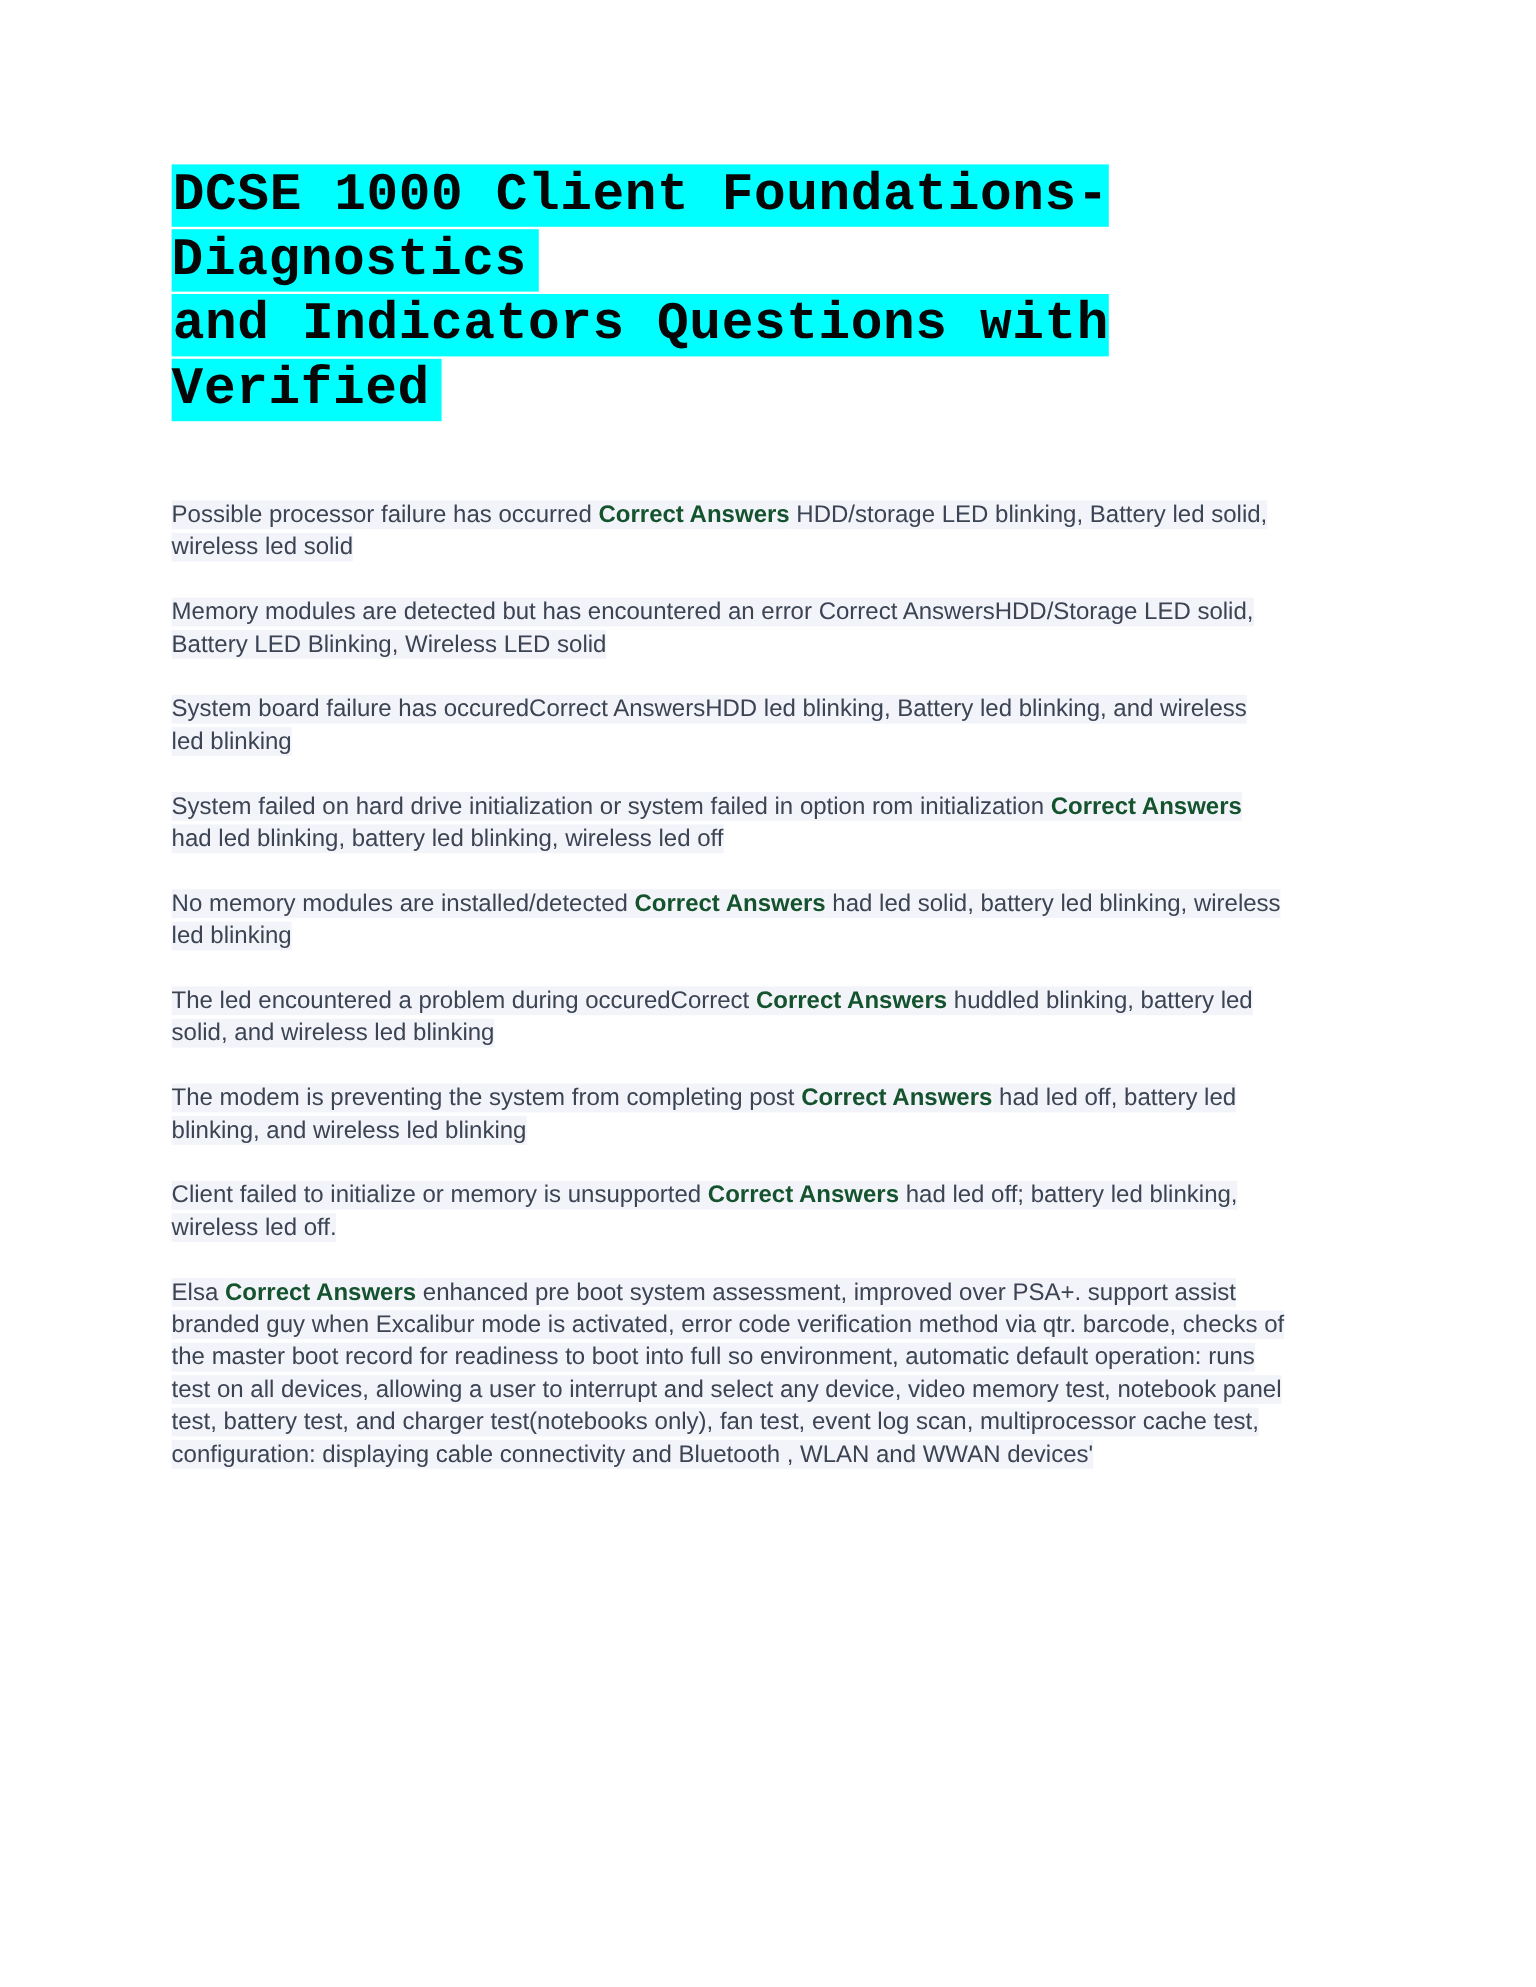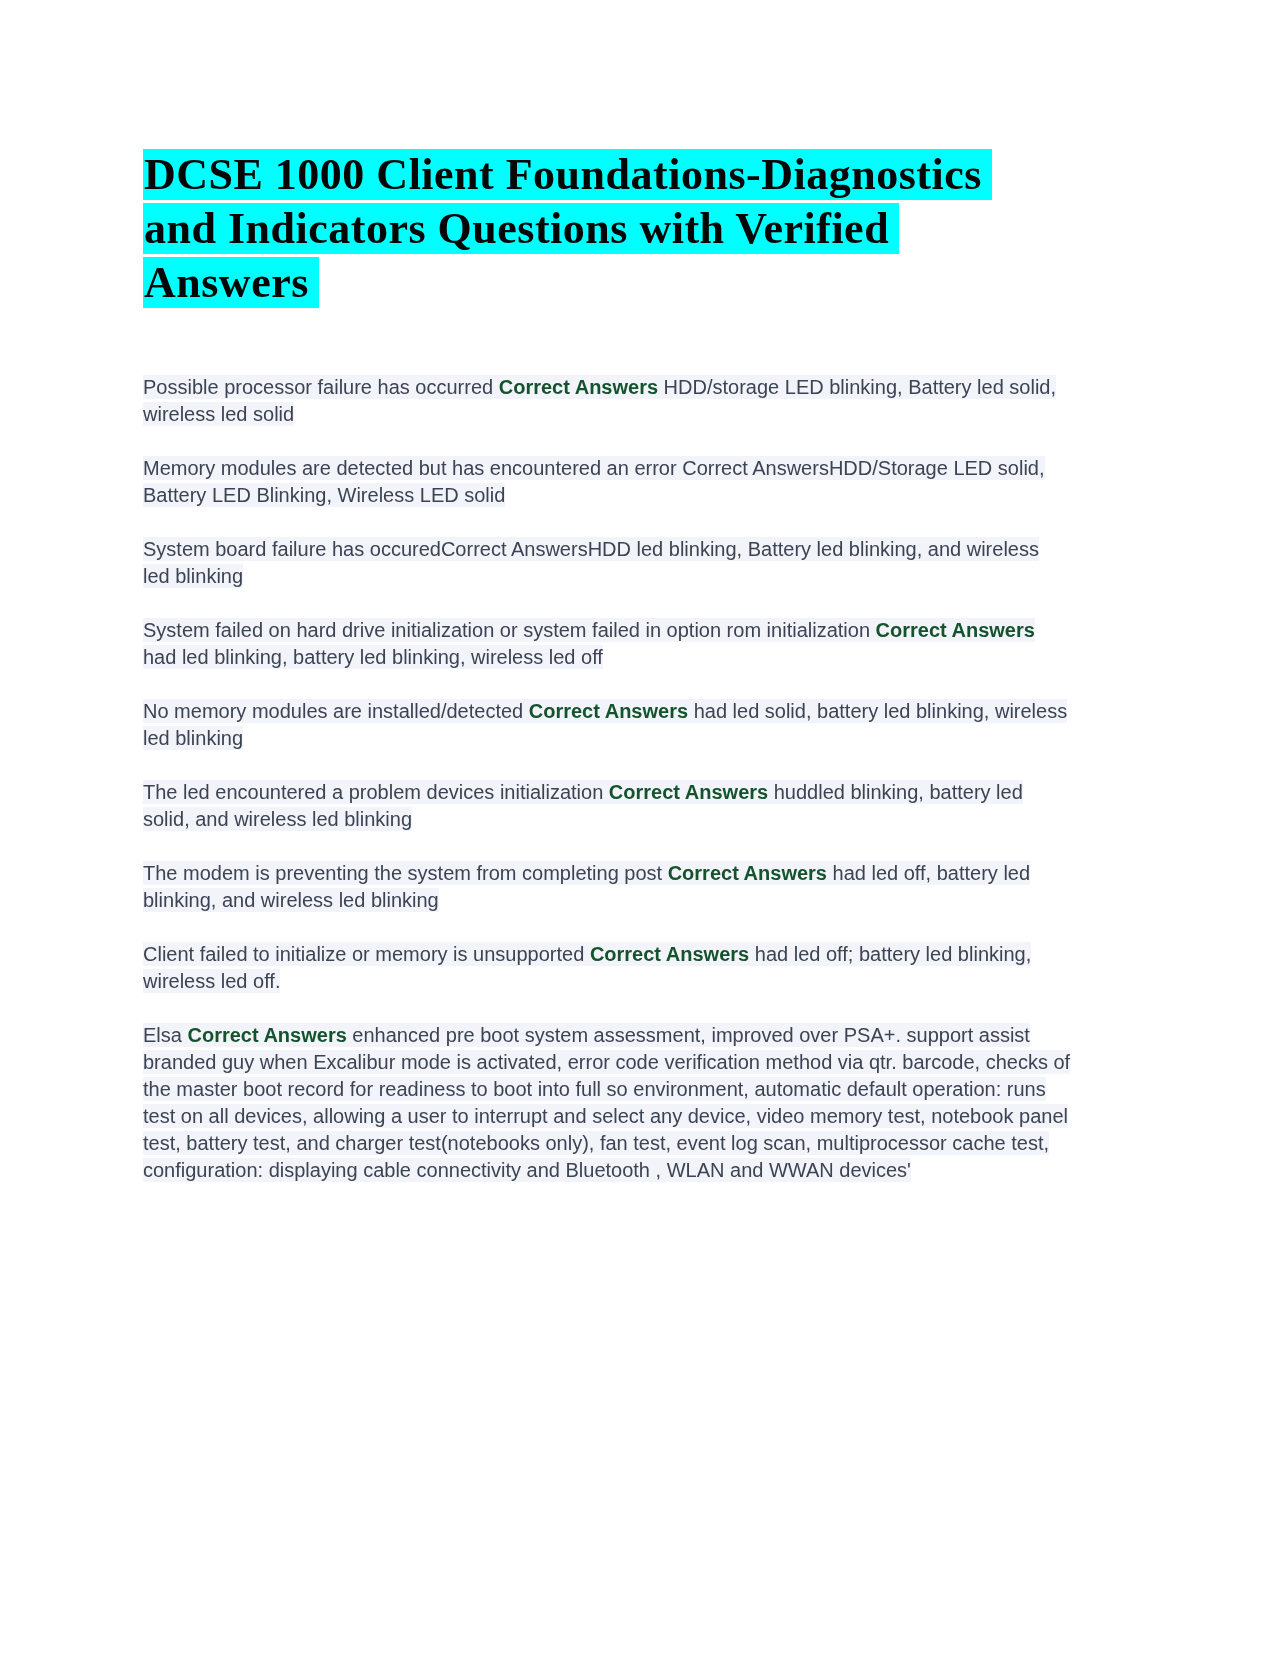--- a/index.html
+++ b/index.html
@@ -17,22 +17,22 @@
     box-sizing: border-box;
     width: 1280px;
     height: 1656px;
     padding: 136px 0 0 143px;
     background: #ffffff;
   }
   .content {
     width: 928px;
   }
   h1.doc-title {
-    margin: 12px 0 64px 0;
-    font-family: Liberation Serif, serif;
+    margin: 0 0 64px 0;
+    font-family: Liberation Mono, monospace;
     font-weight: bold;
     font-size: 44px;
     line-height: 54px;
     color: #060606;
     letter-spacing: 0.5px;
   }
   .title-line {
     background: #00ffff;
     padding: 1px 10px 1px 1px;
   }
@@ -53,28 +53,28 @@
     color: #14532d;
     font-weight: bold;
   }
 </style>
 </head>
 <body>
 
 <div class="page">
   <div class="content">
 
-    <h1 class="doc-title"><span class="title-line">DCSE 1000 Client Foundations-Diagnostics</span><br><span class="title-line">and Indicators Questions with Verified</span><br><span class="title-line">Answers</span></h1>
+    <h1 class="doc-title"><span class="title-line">DCSE 1000 Client Foundations-Diagnostics</span><br><span class="title-line">and Indicators Questions with Verified</span><br></h1>
 
     <div id="qa-paragraphs">
         <p class="qa-para"><span class="seg seg-normal">Possible processor failure has occurred </span><span class="seg seg-answer">Correct Answers</span><span class="seg seg-normal"> HDD/storage LED blinking, Battery led solid, wireless led solid</span></p>
         <p class="qa-para"><span class="seg seg-normal">Memory modules are detected but has encountered an error Correct AnswersHDD/Storage LED solid, Battery LED Blinking, Wireless LED solid</span></p>
         <p class="qa-para"><span class="seg seg-normal">System board failure has occuredCorrect AnswersHDD led blinking, Battery led blinking, and wireless led blinking</span></p>
         <p class="qa-para"><span class="seg seg-normal">System failed on hard drive initialization or system failed in option rom initialization </span><span class="seg seg-answer">Correct Answers</span><span class="seg seg-normal"> had led blinking, battery led blinking, wireless led off</span></p>
         <p class="qa-para"><span class="seg seg-normal">No memory modules are installed/detected </span><span class="seg seg-answer">Correct Answers</span><span class="seg seg-normal"> had led solid, battery led blinking, wireless led blinking</span></p>
-        <p class="qa-para"><span class="seg seg-normal">The led encountered a problem devices initialization </span><span class="seg seg-answer">Correct Answers</span><span class="seg seg-normal"> huddled blinking, battery led solid, and wireless led blinking</span></p>
+        <p class="qa-para"><span class="seg seg-normal">The led encountered a problem during occuredCorrect </span><span class="seg seg-answer">Correct Answers</span><span class="seg seg-normal"> huddled blinking, battery led solid, and wireless led blinking</span></p>
         <p class="qa-para"><span class="seg seg-normal">The modem is preventing the system from completing post </span><span class="seg seg-answer">Correct Answers</span><span class="seg seg-normal"> had led off, battery led blinking, and wireless led blinking</span></p>
         <p class="qa-para"><span class="seg seg-normal">Client failed to initialize or memory is unsupported </span><span class="seg seg-answer">Correct Answers</span><span class="seg seg-normal"> had led off; battery led blinking, wireless led off.</span></p>
         <p class="qa-para"><span class="seg seg-normal">Elsa </span><span class="seg seg-answer">Correct Answers</span><span class="seg seg-normal"> enhanced pre boot system assessment, improved over PSA+. support assist branded guy when Excalibur mode is activated, error code verification method via qtr. barcode, checks of the master boot record for readiness to boot into full so environment, automatic default operation: runs test on all devices, allowing a user to interrupt and select any device, video memory test, notebook panel test, battery test, and charger test(notebooks only), fan test, event log scan, multiprocessor cache test, configuration: displaying cable connectivity and Bluetooth , WLAN and WWAN devices'</span></p>
       </div>
 
   </div>
 </div>
 
 </body></html>

